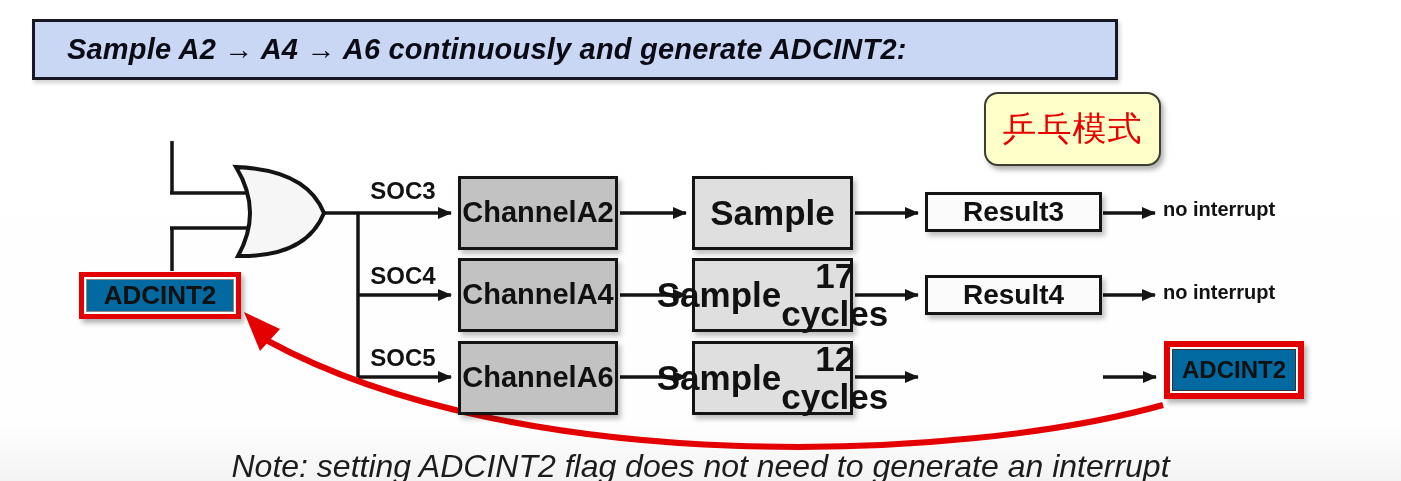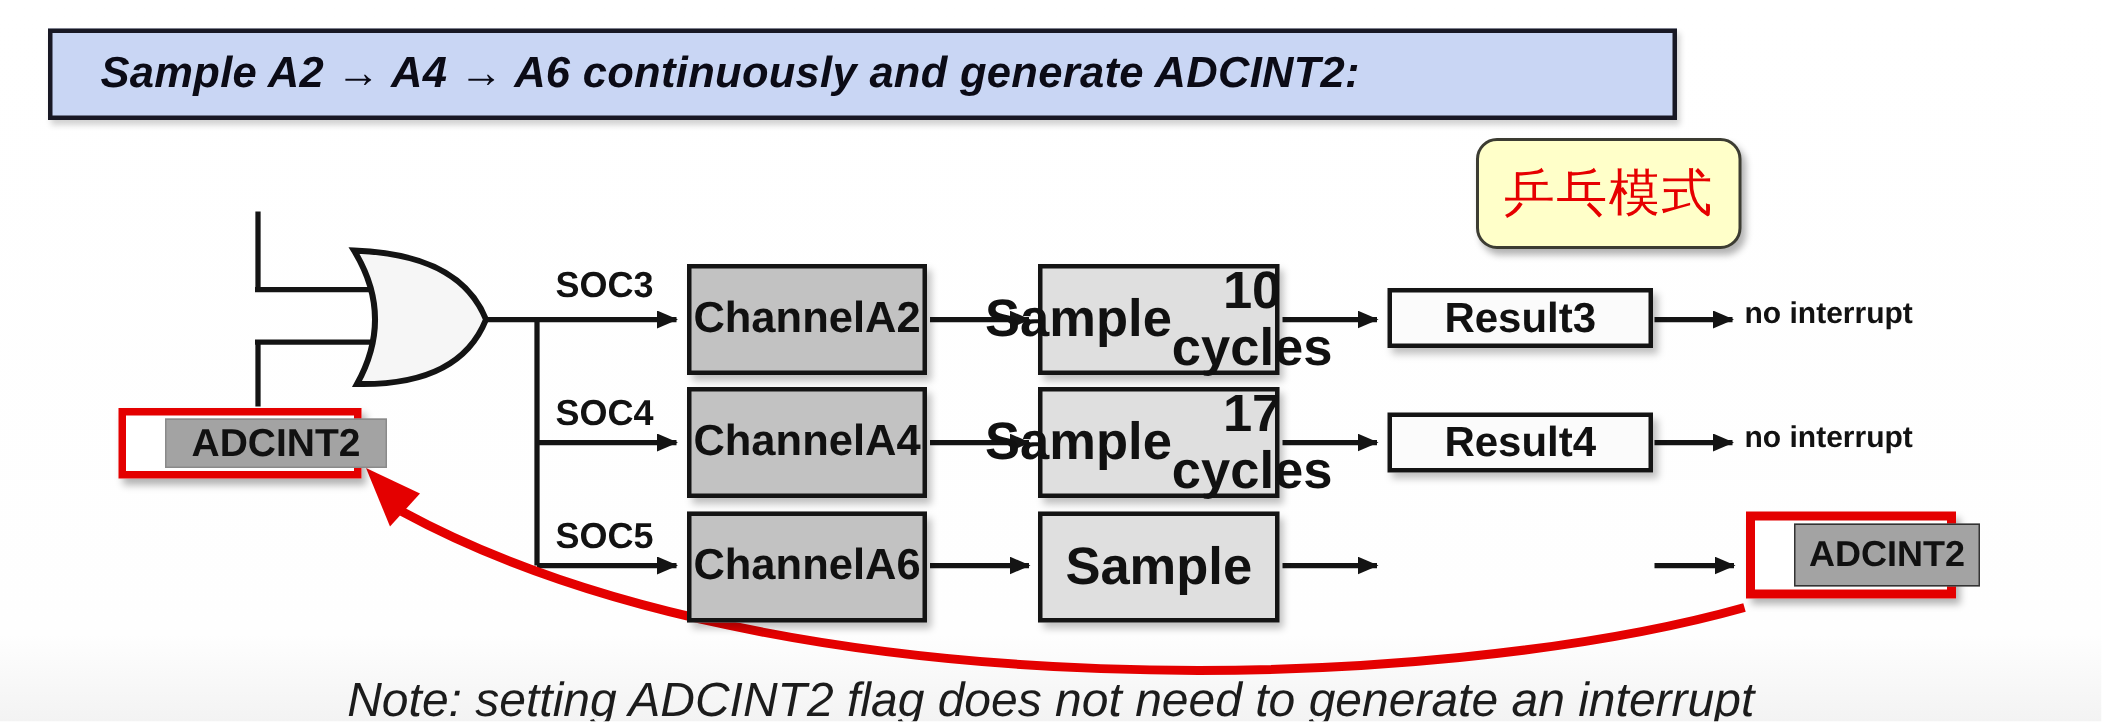--- a/index.html
+++ b/index.html
@@ -36,21 +36,21 @@
   .result{left:925px;width:177px;height:40px;background:var(--result-fill,#fbfbfb);font-size:28px;}
   .soc{position:absolute;left:360px;width:86px;text-align:center;font-size:24px;font-weight:bold;z-index:2;color:#121212;}
   .out-label{position:absolute;left:1163px;font-size:20px;font-weight:bold;z-index:2;color:#121212;white-space:nowrap;}
   .adcint-frame{
     position:absolute;box-sizing:border-box;background:#ffffff;z-index:2;
     border:5px solid var(--accent-red,#e40000);padding:2px;
     box-shadow:3px 4px 5px rgba(0,0,0,0.3);
   }
   .adcint-frame .inner{
     width:100%;height:100%;box-sizing:border-box;border:1px solid #8a8a8a;
-    display:flex;align-items:center;justify-content:center;font-weight:bold;background:#a3a3a3;margin-left:24px;
+    display:flex;align-items:center;justify-content:center;font-weight:bold;background:#0369a1;
   }
   .adcint-left{left:79px;top:272px;width:162px;height:47px;}
   .adcint-left .inner{font-size:26px;}
   .adcint-right{left:1164px;top:341px;width:140px;height:58px;border-width:6px;}
   .adcint-right .inner{font-size:24px;border-color:#333;}
   .note{position:absolute;left:0;top:448px;width:100%;text-align:center;font-size:32px;color:#1c1c1c;z-index:2;font-style:italic;}
 </style>
 </head>
 <body>
 
@@ -99,21 +99,20 @@
     <div class="inner">ADCINT2</div>
   </div>
 
   <div class="soc" style="top:177px">SOC3</div>
   <div class="box channel" style="top:176px">
     <div>Channel</div>
     <div>A2</div>
   </div>
   <div class="box sample" style="top:176px">
     <div>Sample</div>
-    <div>10 cycles</div>
   </div>
   <div class="box result" style="top:192px">Result3</div>
   <div class="out-label" style="top:198px">no interrupt</div>
 
   <div class="soc" style="top:262px">SOC4</div>
   <div class="box channel" style="top:258px">
     <div>Channel</div>
     <div>A4</div>
   </div>
   <div class="box sample" style="top:258px">
@@ -123,20 +122,21 @@
   <div class="box result" style="top:275px">Result4</div>
   <div class="out-label" style="top:281px">no interrupt</div>
 
   <div class="soc" style="top:344px">SOC5</div>
   <div class="box channel" style="top:341px">
     <div>Channel</div>
     <div>A6</div>
   </div>
   <div class="box sample" style="top:341px">
     <div>Sample</div>
+    <div>12 cycles</div>
   </div>
   <div class="adcint-frame adcint-right">
     <div class="inner">ADCINT2</div>
   </div>
 
   <div class="note">Note: setting ADCINT2 flag does not need to generate an interrupt</div>
 
 </div>
 
 </body></html>

